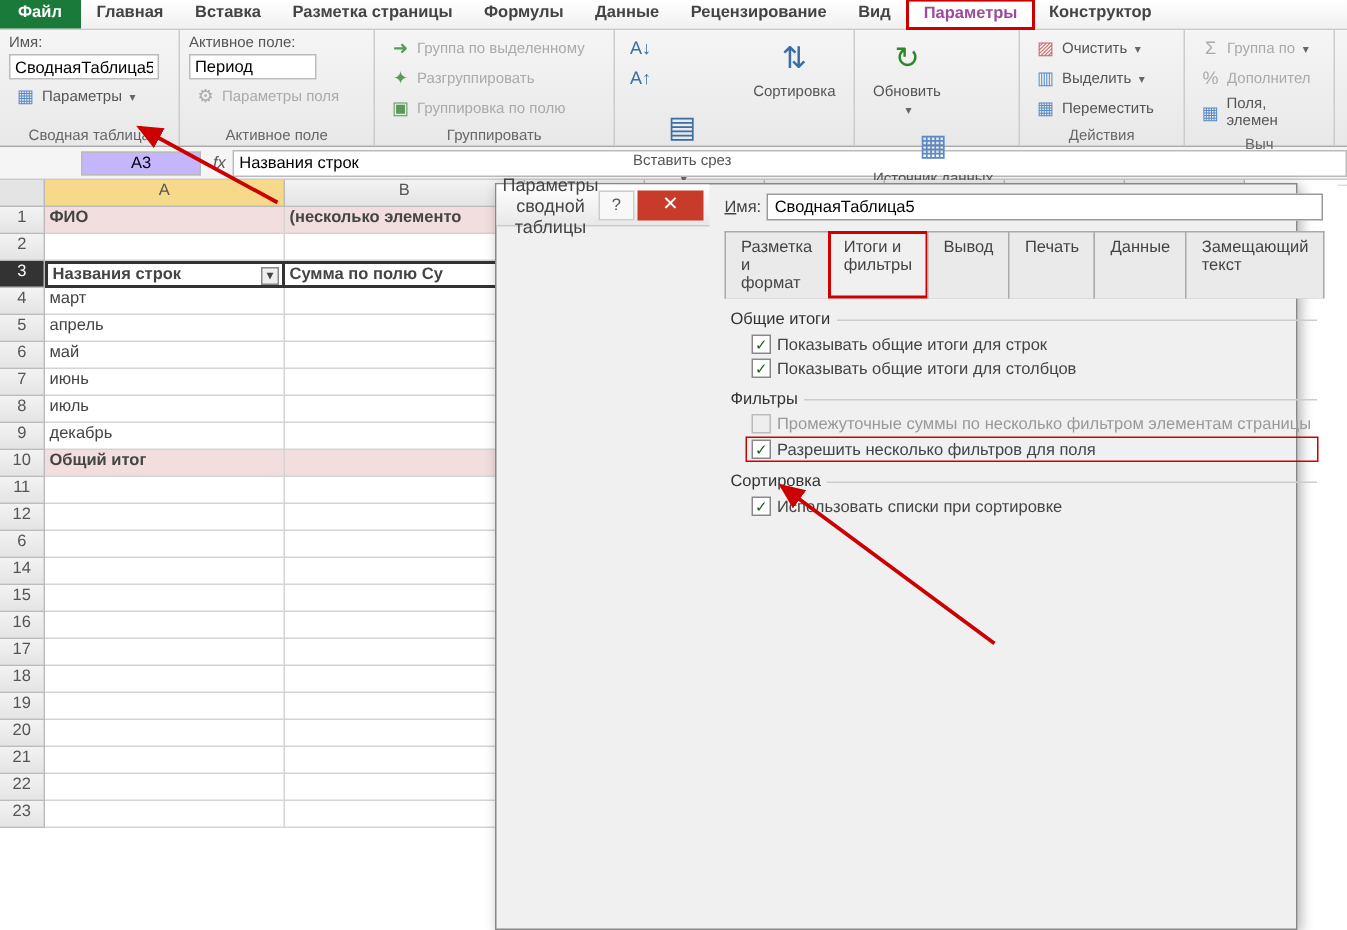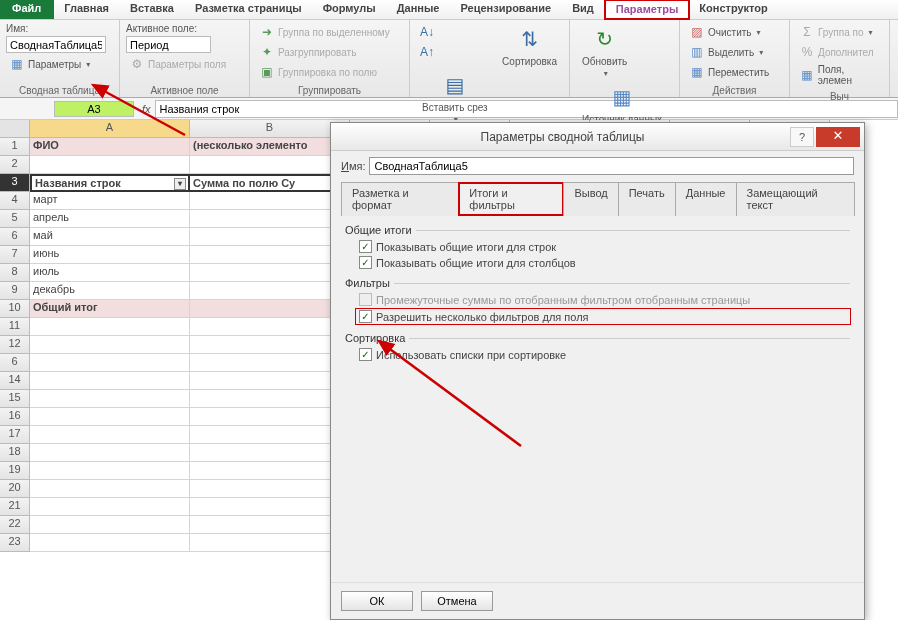--- a/index.html
+++ b/index.html
@@ -23,42 +23,42 @@
 .rbtn.big { flex-direction: column; align-items: center; justify-content: center; padding: 2px 6px; font-size: 10px; text-align: center; line-height: 1.1; }
 .rbtn.disabled { color: #aaa; }
 .ricon { width: 16px; height: 16px; display: inline-flex; align-items: center; justify-content: center; font-size: 12px; }
 .ricon.big { width: 30px; height: 28px; font-size: 20px; }
 .ricon.pt { color: #5a8ac6; }
 .ricon.grp { color: #5a9a5a; }
 .dropdown-arrow::after { content: "▾"; font-size: 8px; margin-left: 2px; color: #666; }
 
 
 .fbar-wrap { display: flex; align-items: center; height: 22px; border-bottom: 1px solid #ccc; background: #f5f5f5; }
-.namebox { width: 80px; border: 1px solid #bbb; background: #bef264; padding: 1px 4px; margin: 0 4px; font-size: 11px; text-align: center; }
+.namebox { width: 80px; border: 1px solid #bbb; background: #c4b5fd; padding: 1px 4px; margin: 0 4px; font-size: 11px; text-align: center; }
 .fx { padding: 0 4px; font-style: italic; color: #555; }
 .fbar { flex: 1; border: 1px solid #bbb; background: #fff; padding: 1px 4px; font-size: 11px; height: 18px; }
 
 
 .sheet { display: grid; grid-template-columns: 30px 160px 160px repeat(6,80px); font-size: 11px; position: relative; }
 .sheet > div { border-right: 1px solid #d4d4d4; border-bottom: 1px solid #d4d4d4; padding: 1px 3px; height: 18px; white-space: nowrap; overflow: hidden; background: #fff; }
 .sheet .hdr { background: linear-gradient(#f3f3f3,#e4e4e4); text-align: center; color: #555; font-weight: normal; border-color: #bbb; }
 .sheet .rowh { background: linear-gradient(#f3f3f3,#e4e4e4); text-align: center; color: #555; border-color: #bbb; }
 .sheet .corner { background: #e4e4e4; border-color: #bbb; }
 .sheet .colA-hdr { background: #f6d98a; }
 .sheet .pvt-title { background: #f2dede; font-weight: bold; }
 .sheet .pvt-hdr { background: #fff; font-weight: bold; border: 2px solid #333; position: relative; }
 .sheet .pvt-hdr .dd { position: absolute; right: 2px; top: 2px; width: 12px; height: 12px; border: 1px solid #888; background: #eee; font-size: 8px; text-align: center; line-height: 10px; }
 .sheet .pvt-total { background: #f2dede; font-weight: bold; }
 .sheet .sel-row { background: #333; color: #fff; text-align: center; }
 
 
 .arrow { position: absolute; z-index: 5; pointer-events: none; }
 
 
-.dialog { position: absolute; left: 330px; top: 122px; width: 535px; height: 498px; background: #f0f0f0; border: 1px solid #888; box-shadow: 2px 2px 8px rgba(0,0,0,0.3); z-index: 10; display: flex; flex-direction: column; }
+.dialog { position: absolute; left: 330px; top: 122px; width: 535px; height: 498px; background: #f0f0f0; border: 1px solid #888; box-shadow: 2px 2px 8px rgba(0,0,0,0.3); z-index: 10; display: flex; flex-direction: row; }
 .dialog-title { background: linear-gradient(#fff,#e8e8e8); height: 28px; display: flex; align-items: center; padding: 0 4px; border-bottom: 1px solid #ccc; }
 .dialog-title span { flex: 1; text-align: center; font-size: 12px; }
 .dclose { width: 44px; height: 20px; background: #c83a2a; color: #fff; text-align: center; line-height: 18px; cursor: pointer; font-size: 13px; }
 .dhelp { width: 24px; height: 20px; text-align: center; line-height: 18px; cursor: pointer; color: #555; border: 1px solid #ccc; background: #f8f8f8; margin-right: 2px; }
 .dialog-body { flex: 1; padding: 6px 10px 4px; display: flex; flex-direction: column; }
 .dfield-row { display: flex; align-items: center; gap: 4px; margin-bottom: 6px; }
 .dinput { flex: 1; border: 1px solid #999; padding: 2px 4px; font-size: 11px; background: #fff; }
 .dtabs { display: flex; border-bottom: 1px solid #aaa; }
 .dtab { padding: 4px 10px; font-size: 11px; border: 1px solid #aaa; border-bottom: none; background: #eaeaea; margin-right: -1px; cursor: pointer; position: relative; top: 1px; }
 .dtab.active { background: #f0f0f0; border-bottom: 1px solid #f0f0f0; }
@@ -475,21 +475,21 @@
           <span>Показывать общие итоги для строк</span>
         </div>
       <div class="chk-row">
           <span class="chk">✓</span>
           <span>Показывать общие итоги для столбцов</span>
         </div>
 
       <div class="grp-label" style="margin-top:8px">Фильтры</div>
       <div class="chk-row disabled">
           <span class="chk disabled"></span>
-          <span>Промежуточные суммы по отобранным фильтром отобранным страницы</span>
+          <span>Промежуточные суммы по несколько фильтром элементам страницы</span>
         </div>
       <div class="chk-row highlight">
           <span class="chk">✓</span>
           <span>Разрешить несколько фильтров для поля</span>
         </div>
 
       <div class="grp-label" style="margin-top:8px">Сортировка</div>
       <div class="chk-row">
           <span class="chk">✓</span>
           <span>Использовать списки при сортировке</span>

